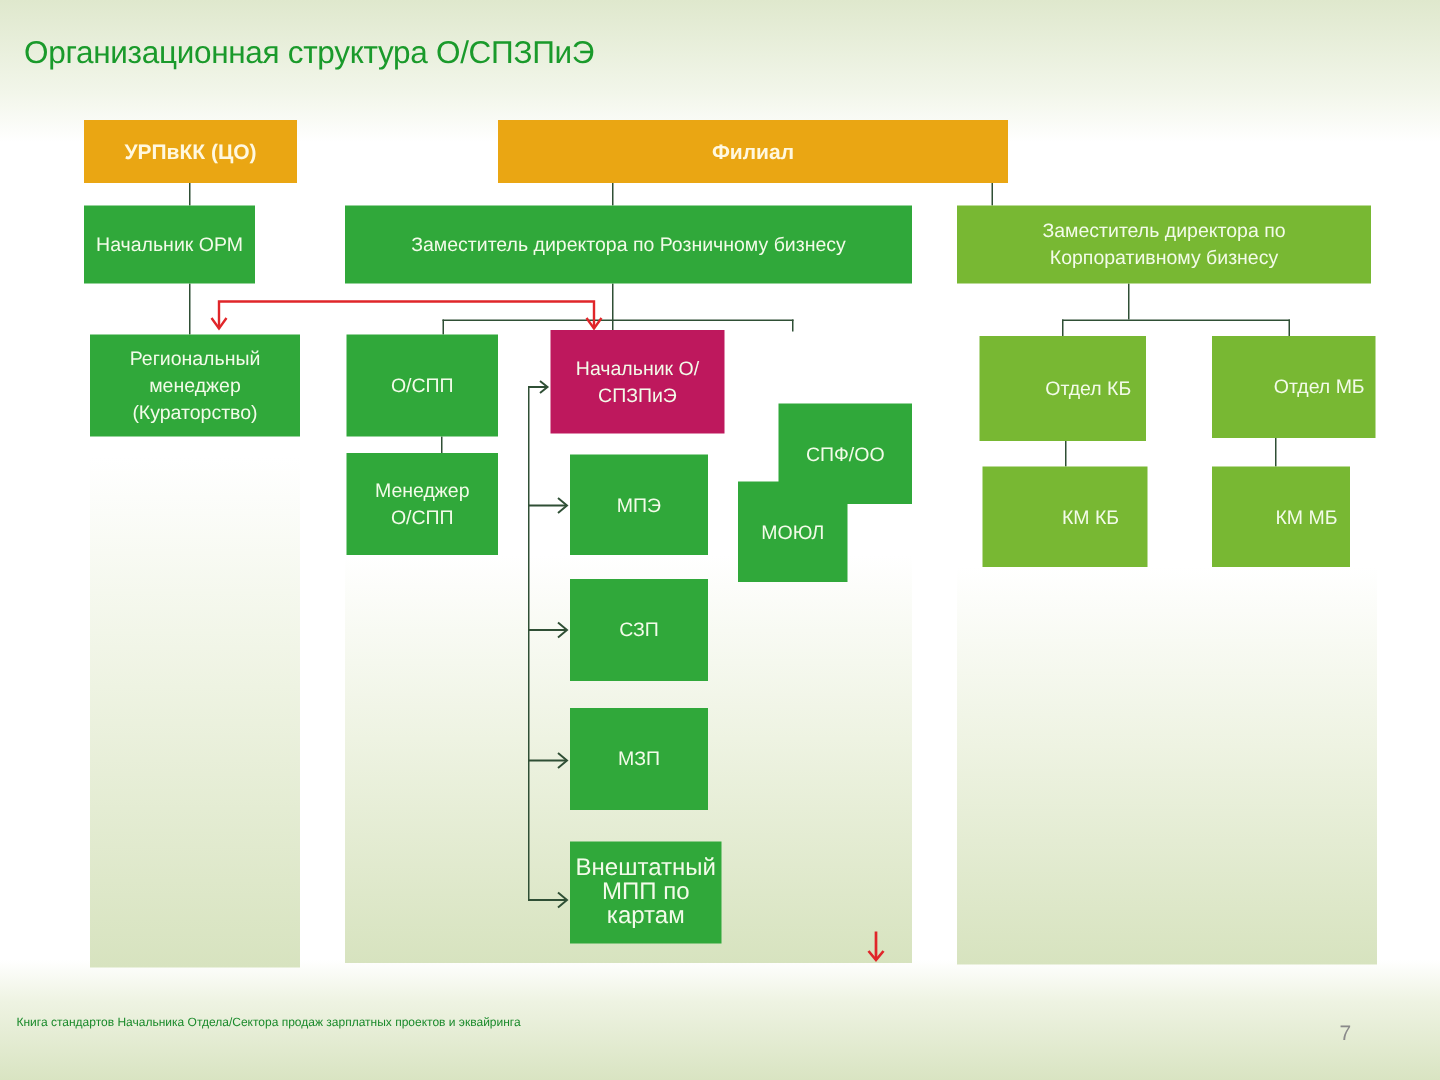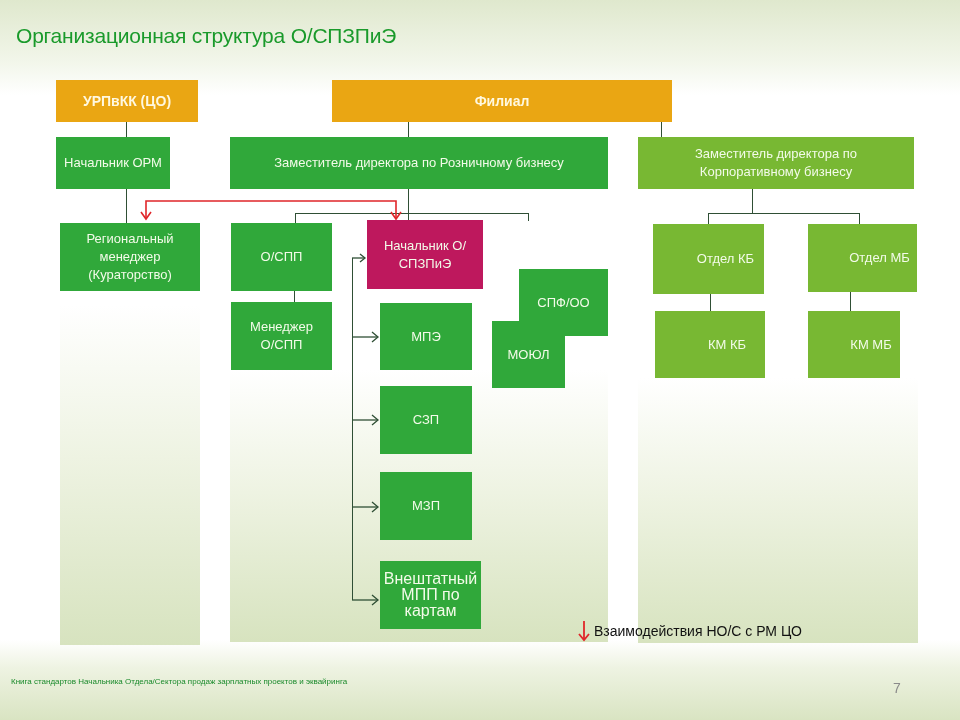--- a/index.html
+++ b/index.html
@@ -120,17 +120,16 @@
 <div class="box lgreen" style="left:655px;top:311px;width:110px;height:67px;">КМ КБ</div>
 <div class="box lgreen" style="left:808px;top:311px;width:92px;height:67px;">КМ МБ</div>
 
 <div class="legend">
   <svg width="16" height="22">
     <g stroke="#e0262a" stroke-width="1.8" fill="none">
       <line x1="8" y1="1" x2="8" y2="20"></line>
       <polyline points="3,14 8,20 13,14"></polyline>
     </g>
   </svg>
-  <span>Взаимодействия НО/С с РМ ЦО</span>
 </div>
 
 <div class="footer">Книга стандартов  Начальника Отдела/Сектора  продаж зарплатных проектов и эквайринга</div>
 <div class="pagenum">7</div>
 
 </body></html>

